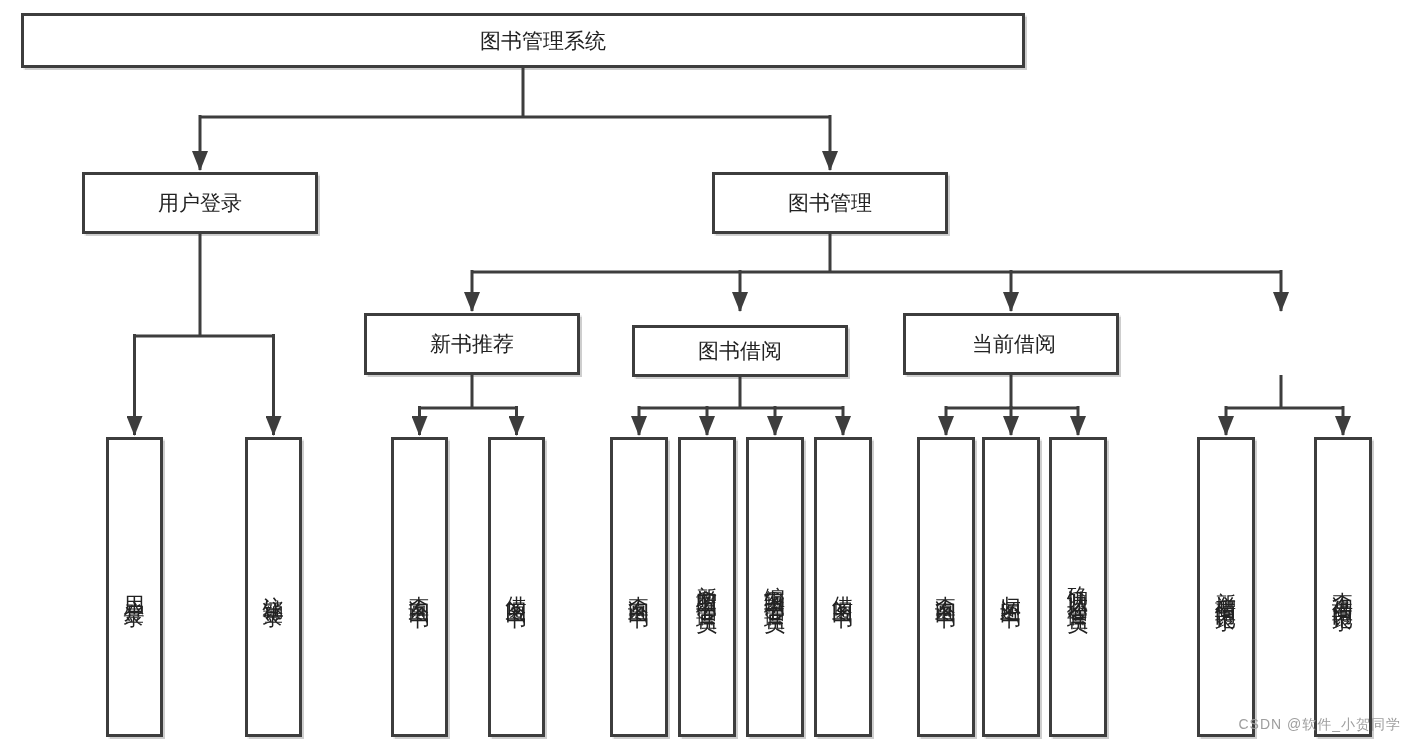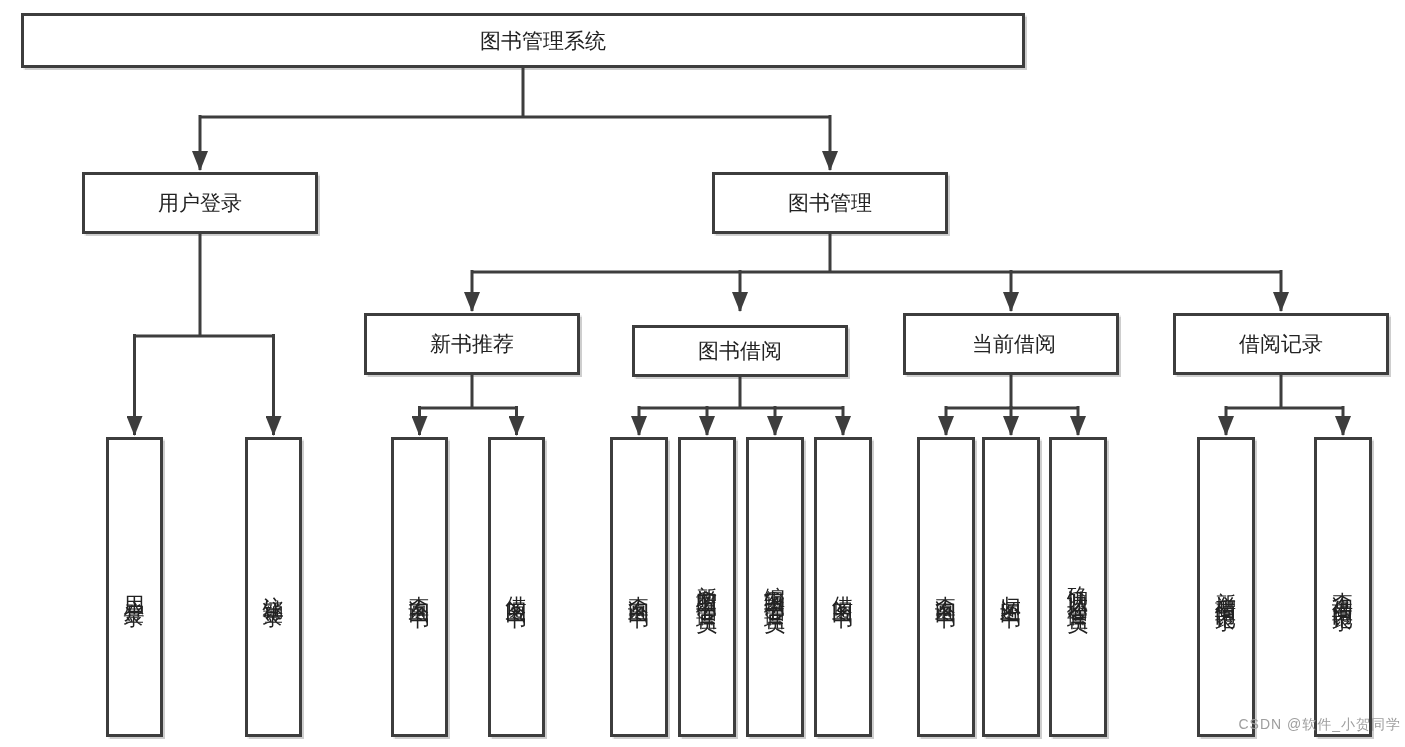--- a/index.html
+++ b/index.html
@@ -137,23 +137,20 @@
 
   <div class="node n-l2b">
     <span>图书管理</span>
   </div>
   <div class="node n-l3b">
     <span>图书借阅</span>
   </div>
   <div class="node n-l3c">
     <span>当前借阅</span>
   </div>
-  <div class="node n-l3d">
-    <span>借阅记录</span>
-  </div>
 
   <div class="node leaf n-a1">
     <span>用户登录</span>
   </div>
   <div class="node leaf n-a2">
     <span>注销登录</span>
   </div>
 
   <div class="node leaf n-b1">
     <span>查询图书</span>

